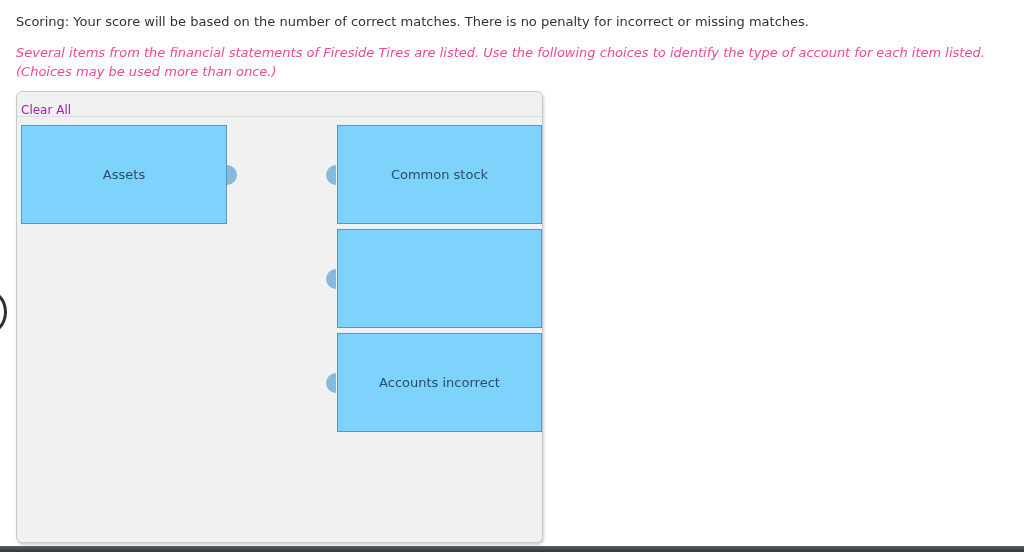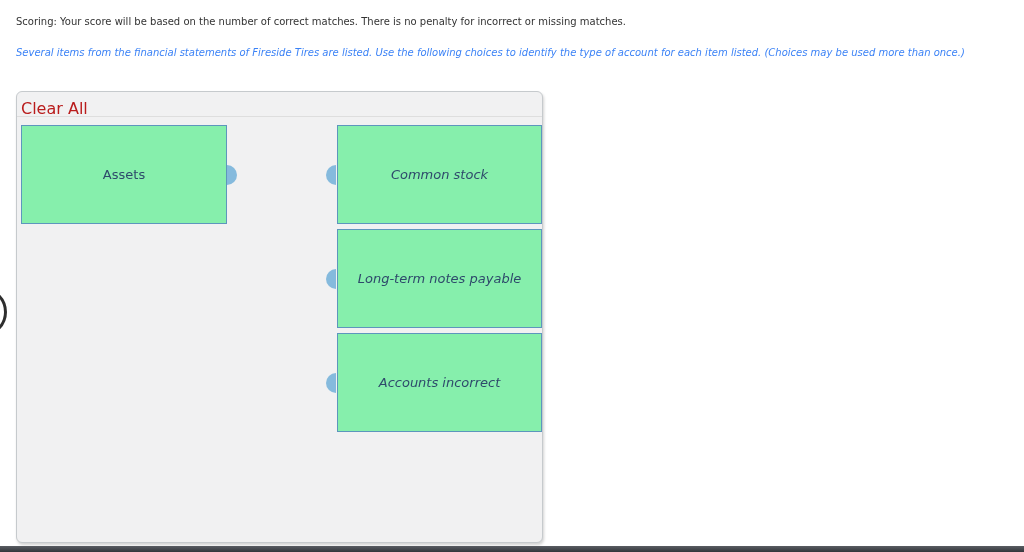--- a/index.html
+++ b/index.html
@@ -10,69 +10,69 @@
     font-family: "DejaVu Sans", "Liberation Sans", sans-serif;
   }
   body { position: relative; }
 
   
   .instructions {
     position: absolute;
     left: 16px; top: 12px;
     width: 1002px;
     color: #333333;
-    font-size: 10px;
+    font-size: 13px;
     line-height: 19px;
   }
   .scoring-line { margin-bottom: 12px; }
-  .prompt-line { font-style: italic; color: #3b82f6; }
+  .prompt-line { font-style: italic; color: #ec4899; }
 
   
   .match-panel {
     position: absolute;
     left: 16px; top: 91px;
     width: 527px; height: 452px;
     background: #f1f1f2;
     border: 1px solid #c6cacd;
     border-radius: 6px;
     box-shadow: 1px 2px 3px rgba(0,0,0,0.18);
   }
   .panel-header {
     height: 25px;
     padding: 7px 6px 0 4px;
     border-bottom: 1px solid #dedede;
   }
   .clear-all {
     display: inline-block;
-    font-size: 16px;
-    color: #b91c1c;
+    font-size: 12px;
+    color: #a21caf;
     cursor: pointer;
     background: none; border: none;
     font-family: inherit;
   }
   .board { position: relative; margin-top: 8px; }
   .match-row { position: relative; height: 99px; margin-bottom: 5px; }
 
   .card {
     position: absolute; top: 0;
     height: 99px;
-    background: #86efac;
+    background: #7dd3fc;
     border: 1px solid #5d96bd;
     color: #2e4a6b;
     font-size: 13px;
     line-height: 22px;
     display: flex;
     align-items: center;
     justify-content: center;
     text-align: center;
     padding: 0 16px;
     cursor: pointer;
   }
   .card-left  { left: 4px;   width: 206px; }
-  .card-right { left: 320px; width: 205px; font-style: italic; }
+  .card-right { left: 320px; width: 205px; }
 
   .connector {
     position: absolute;
     top: 50%;
     width: 10px; height: 20px;
     margin-top: -10px;
     background: #85badd;
   }
   .connector-left  { right: -11px; border-radius: 0 10px 10px 0; }
   .connector-right { left: -12px;  border-radius: 10px 0 0 10px; }
@@ -118,21 +118,20 @@
         <span class="connector connector-left"></span>
       </div>
       <div class="card card-right">
         <span>Common stock</span>
         <span class="connector connector-right"></span>
       </div>
     </div>
 
     <div class="match-row">
       <div class="card card-right">
-        <span>Long-term notes payable</span>
         <span class="connector connector-right"></span>
       </div>
     </div>
 
 
     <div class="match-row">
       <div class="card card-right">
         <span>Accounts incorrect</span>
         <span class="connector connector-right"></span>
       </div>

